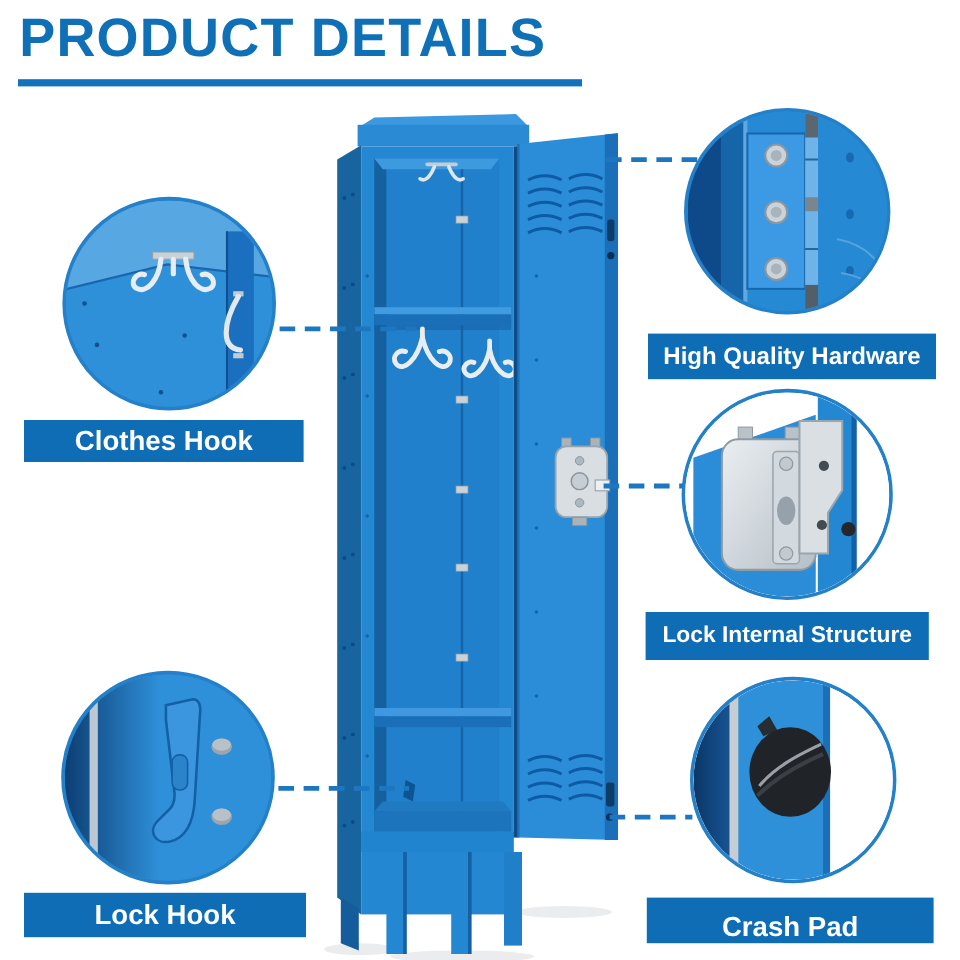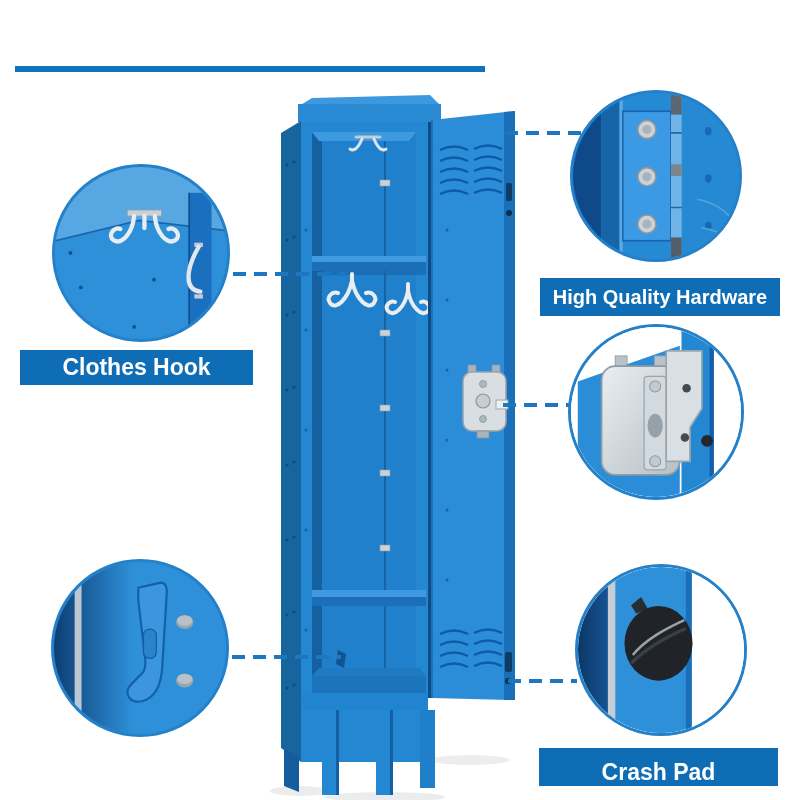--- a/index.html
+++ b/index.html
@@ -38,20 +38,21 @@
   .circle-lockhook{left:51px;top:559px;width:178px;height:178px;}
   .circle-hinge{left:570px;top:90px;width:172px;height:172px;}
   .circle-lockinternal{left:568px;top:324px;width:176px;height:176px;background:#ffffff;}
   .circle-crashpad{left:575px;top:564px;width:172px;height:172px;background:#ffffff;}
 </style>
 </head>
 <body>
 
 <div class="stage">
 
+  <h1 class="page-title">PRODUCT DETAILS</h1>
   <div class="title-underline"></div>
 
   <svg class="illustration" width="800" height="800" viewBox="0 0 800 800">
 
     <g opacity="0.12" fill="#5a6b7a">
       <ellipse cx="300" cy="791" rx="30" ry="5"></ellipse>
       <ellipse cx="385" cy="797" rx="60" ry="5"></ellipse>
       <ellipse cx="470" cy="760" rx="40" ry="5"></ellipse>
     </g>
 
@@ -340,20 +341,26 @@
         <ellipse cx="97" cy="92" rx="41" ry="45" fill="#202428"></ellipse>
         <path d="M64,116 C86,94 116,80 130,74" stroke="#3A4045" stroke-width="4" fill="none"></path>
         <path d="M66,106 C84,84 112,72 128,64" stroke="#A7AEB5" stroke-width="3" fill="none" opacity="0.9"></path>
       </g>
     </svg>
   </div>
 
   <div class="banner banner-clothes">
     <span>Clothes Hook</span>
   </div>
+  <div class="banner banner-lockhook">
+    <span>Lock Hook</span>
+  </div>
   <div class="banner banner-hardware">
     <span>High Quality Hardware</span>
   </div>
+  <div class="banner banner-lockinternal">
+    <span>Lock Internal Structure</span>
+  </div>
   <div class="banner banner-crashpad">
     <span>Crash Pad</span>
   </div>
 
 </div>
 
 </body></html>

